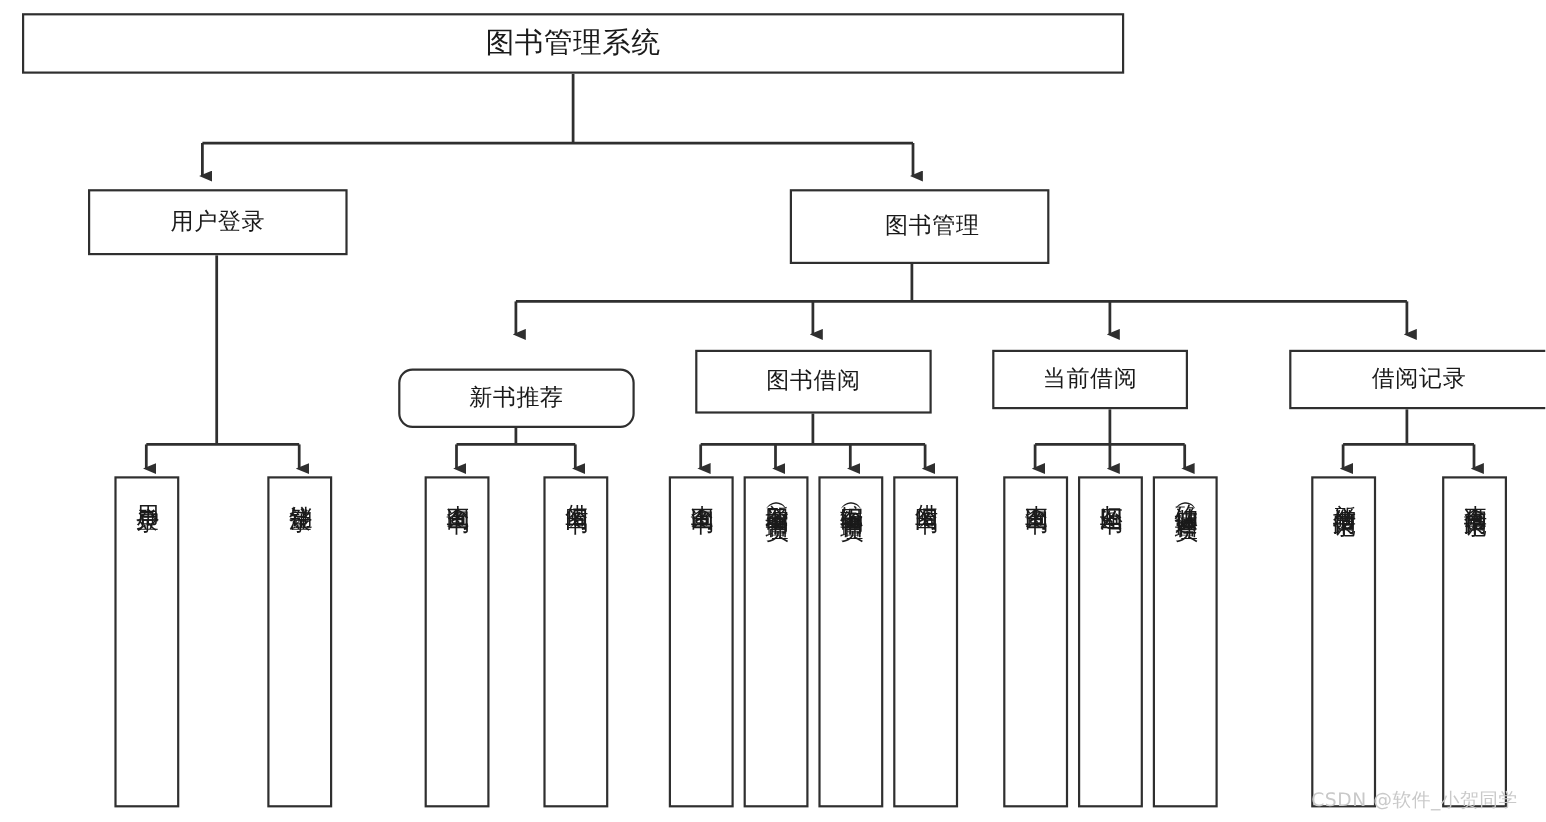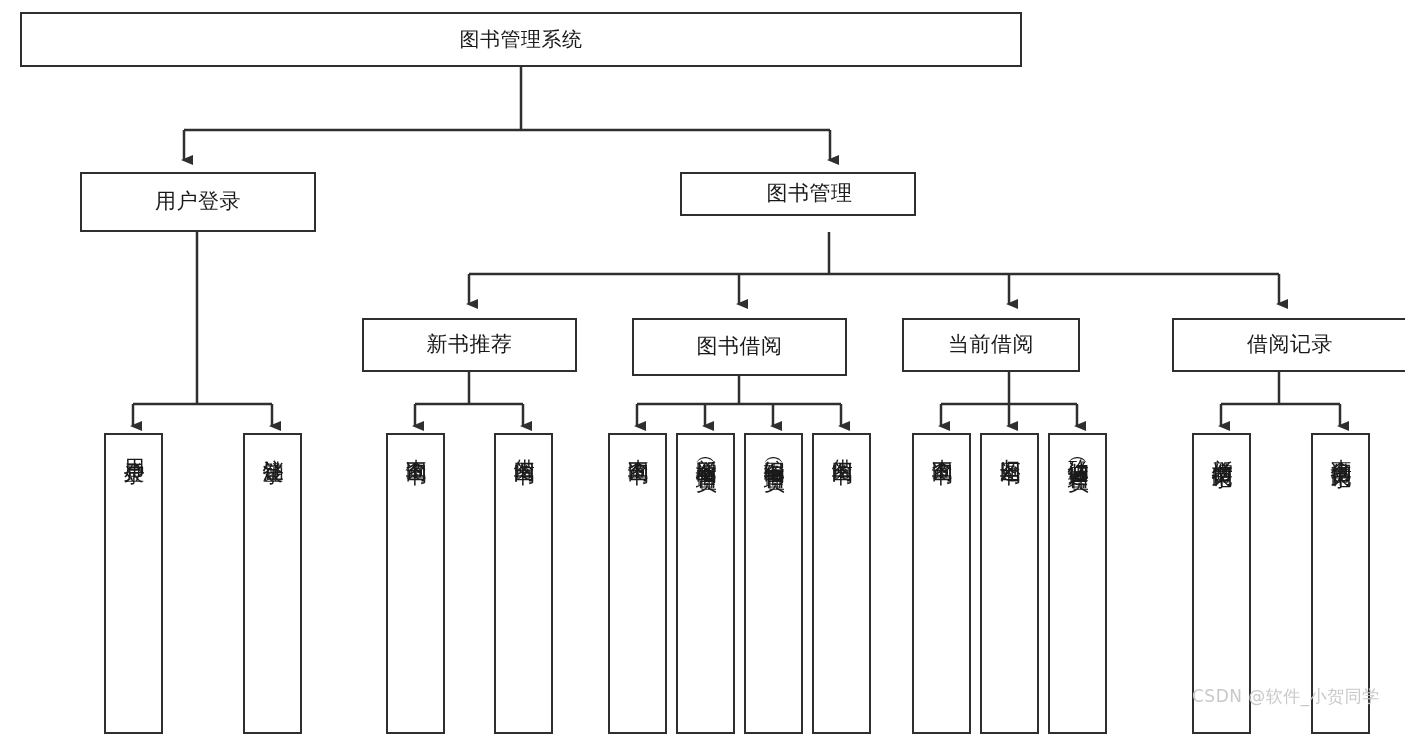--- a/index.html
+++ b/index.html
@@ -50,21 +50,21 @@
     justify-content: center;
     padding-top: 7px;
   }
   .node.v .lbl {
     writing-mode: vertical-rl;
     text-orientation: upright;
     font-size: 21px;
     line-height: 1.32;
     letter-spacing: 2px;
   }
-  .node.root .lbl { font-size: 20px; }
+  .node.root .lbl { font-size: 26px; }
   .watermark {
     position: absolute;
     font-size: 17px;
     color: #c9c9c9;
     white-space: nowrap;
     z-index: 5;
     letter-spacing: 0.5px;
   }
 </style>
 </head>
@@ -122,25 +122,25 @@
     </g>
   </svg>
 
   <div class="node h root" style="left:20px; top:12px; width:1002px; height:55px;">
     <span class="lbl">图书管理系统</span>
   </div>
 
   <div class="node h" style="left:80px; top:172px; width:236px; height:60px;">
     <span class="lbl">用户登录</span>
   </div>
-  <div class="node h" style="left:680px; top:172px; width:236px; height:44px;padding-left:23px;">
+  <div class="node h" style="left:718px; top:172px; width:236px; height:68px;padding-left:23px;">
     <span class="lbl">图书管理</span>
   </div>
 
-  <div class="node h" style="left:362px; top:318px; width:215px; height:54px;">
+  <div class="node h" style="left:362px; top:335px; width:215px; height:54px;border-radius:13px;">
     <span class="lbl">新书推荐</span>
   </div>
   <div class="node h" style="left:632px; top:318px; width:215px; height:58px;">
     <span class="lbl">图书借阅</span>
   </div>
   <div class="node h" style="left:902px; top:318px; width:178px; height:54px;">
     <span class="lbl">当前借阅</span>
   </div>
   <div class="node h" style="left:1172px; top:318px; width:236px; height:54px;">
     <span class="lbl">借阅记录</span>
@@ -183,15 +183,15 @@
     <span class="lbl">确认归还（管理员）</span>
   </div>
 
   <div class="node v" style="left:1192px; top:433px; width:59px; height:301px;">
     <span class="lbl">新增借阅记录</span>
   </div>
   <div class="node v" style="left:1311px; top:433px; width:59px; height:301px;">
     <span class="lbl">查询借阅记录</span>
   </div>
 
-  <div class="watermark" style="left:1192px; top:685px;text-align:center;">CSDN @软件_小贺同学</div>
+  <div class="watermark" style="left:1192px; top:716px;text-align:center;">CSDN @软件_小贺同学</div>
 
 </div>
 
 </body></html>

